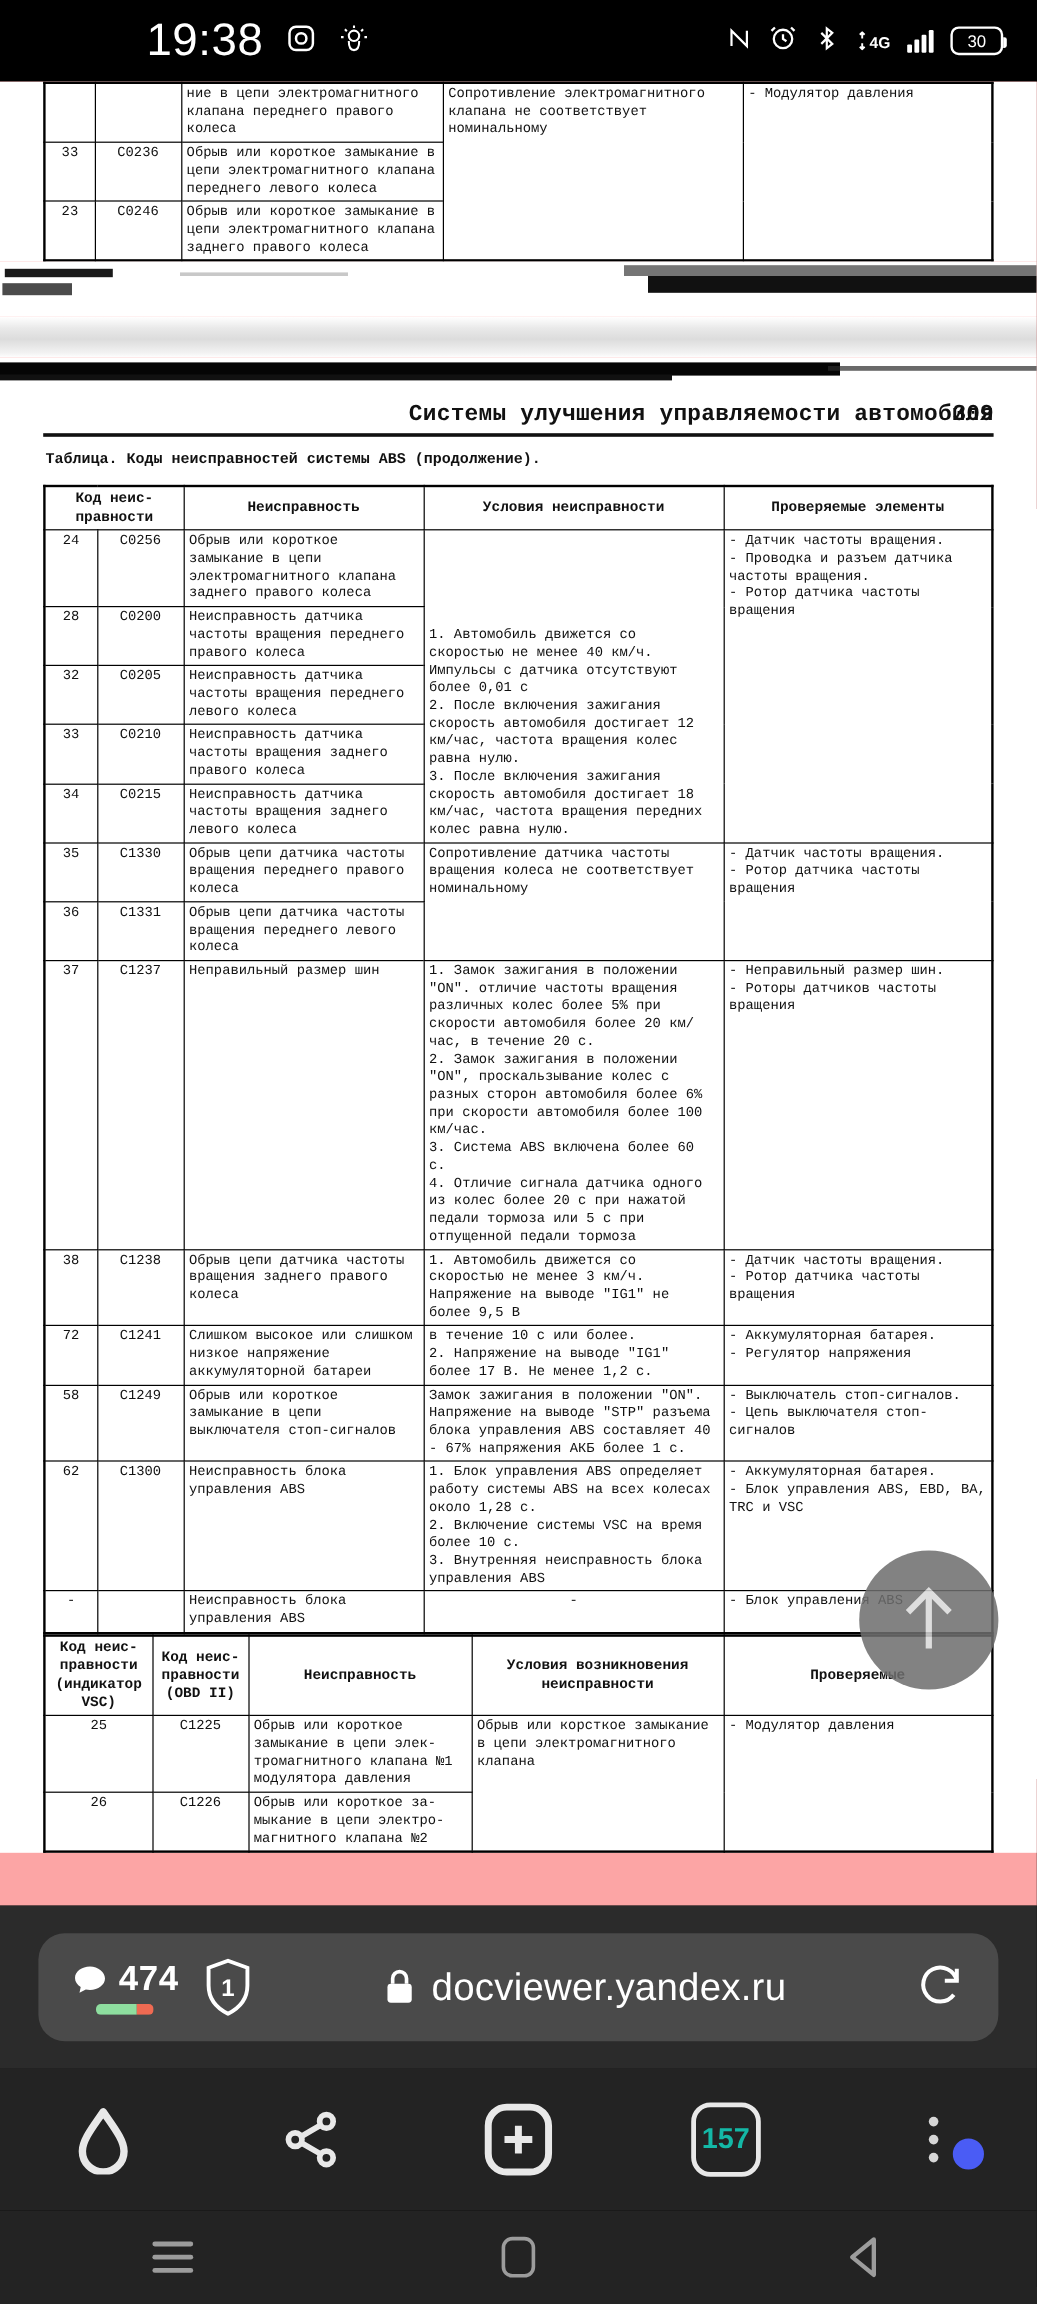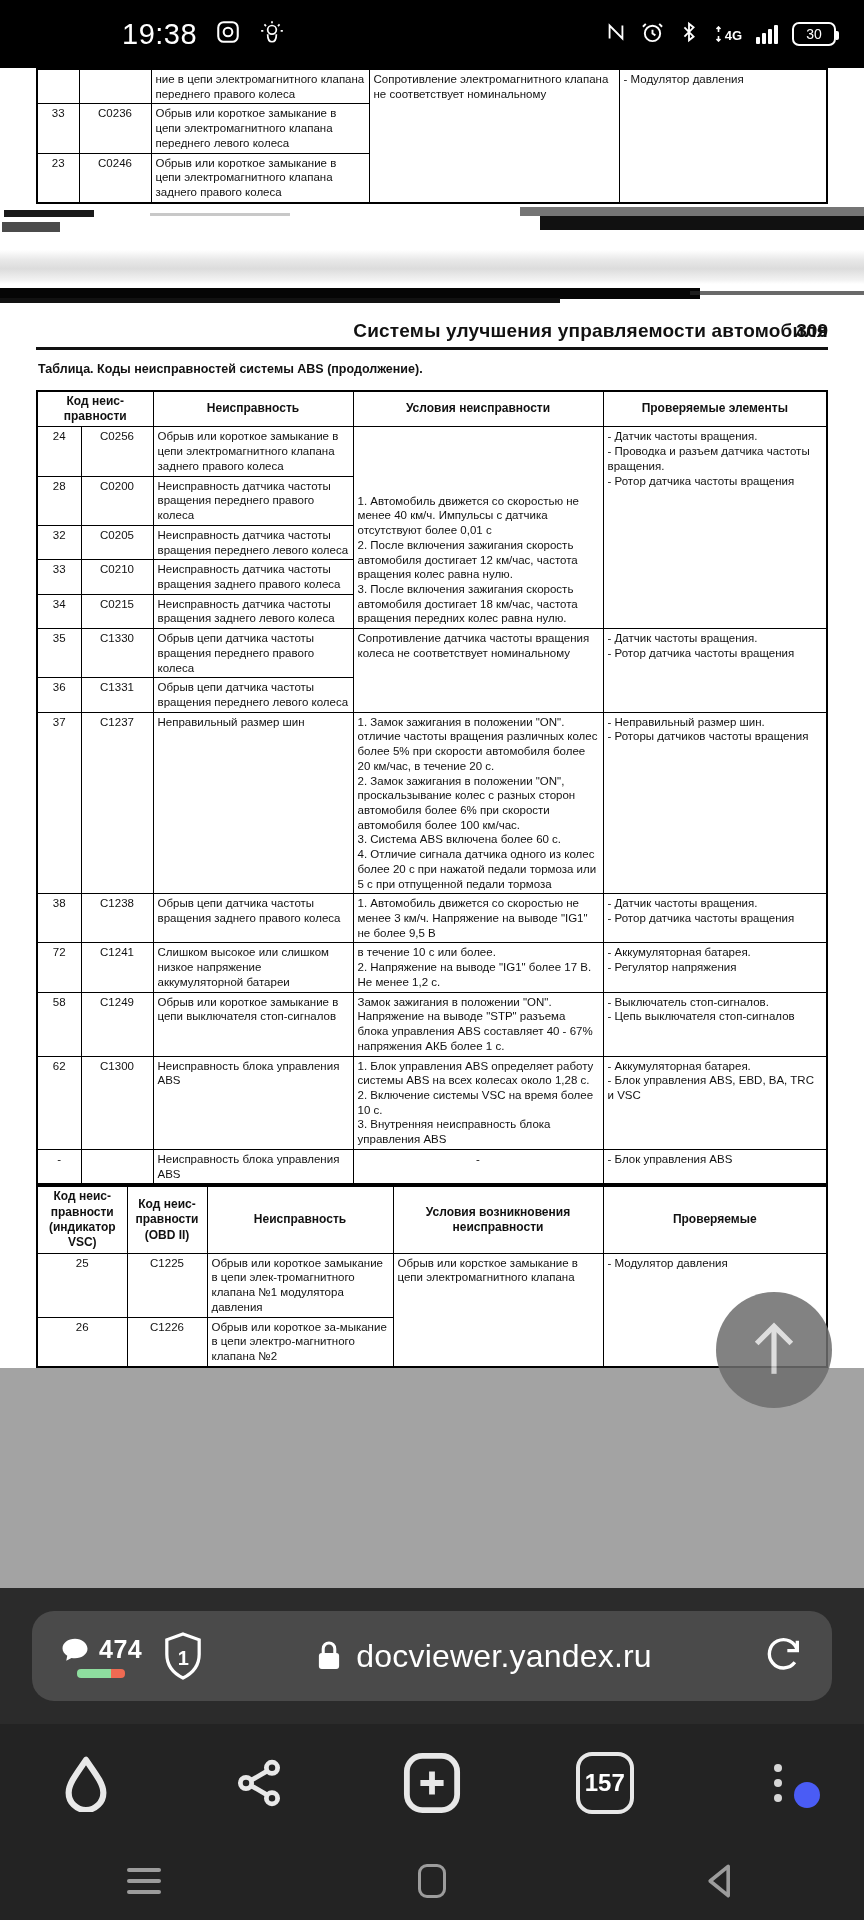--- a/index.html
+++ b/index.html
@@ -5,39 +5,39 @@
   * { margin:0; padding:0; box-sizing:border-box; }
   html,body { width:864px; height:1920px; background:#000; overflow:hidden; }
   body { font-family:"Liberation Sans", sans-serif; }
 
   
   .statusbar{
     position:absolute; left:0; top:0; width:864px; height:68px;
     background:#000; color:#fff; display:flex; align-items:center;
   }
   .sb-left{ display:flex; align-items:center; gap:18px; margin-left:122px; }
-  .sb-clock{ font-size:29px; letter-spacing:0.5px; font-weight:400; }
+  .sb-clock{ font-size:38px; letter-spacing:0.5px; font-weight:400; }
   .sb-right{ position:absolute; right:28px; display:flex; align-items:center; gap:14px; }
   .ico{ display:inline-block; }
   .batt{
     width:44px;height:24px;border:2.2px solid #fff;border-radius:7px;
     display:flex;align-items:center;justify-content:center;font-size:14px;position:relative;
   }
   .batt::after{content:"";position:absolute;right:-5px;top:7px;width:3px;height:9px;background:#fff;border-radius:0 2px 2px 0;}
   .sig{display:flex;align-items:flex-end;gap:2px;height:20px;}
   .sig i{display:block;width:4px;background:#fff;border-radius:1px;}
   .sig i:nth-child(1){height:7px}.sig i:nth-child(2){height:11px}
   .sig i:nth-child(3){height:15px}.sig i:nth-child(4){height:19px}
   .g4{font-size:13px;font-weight:700;line-height:1;}
   .g4wrap{display:flex;align-items:flex-end;gap:2px;}
 
   
   .doc{
     position:absolute; left:0; top:68px; width:864px; height:1520px;
-    background:#a3a3a3; overflow:hidden;
+    background:#fca5a5; overflow:hidden;font-family:Liberation Mono, monospace;
   }
   
   .page-frag{ position:relative; background:#fff; padding:0 36px; }
 
   table.tbl{ border-collapse:collapse; width:100%; table-layout:fixed; }
   table.tbl td, table.tbl th{
     border:1px solid #000; vertical-align:top; padding:2px 4px;
     font-size:11.5px; line-height:1.28; color:#111;
   }
   table.tbl th{ text-align:center; vertical-align:middle; font-weight:700; font-size:12px; }
@@ -81,21 +81,21 @@
   .browserbar{
     position:absolute; left:0; top:1588px; width:864px; height:136px;
     background:#2b2b2b; display:flex; align-items:center; justify-content:center;
   }
   .omnibox{
     width:800px; height:90px; background:#4a4a4a; border-radius:22px;
     display:flex; align-items:center; padding:0 28px; gap:20px;
   }
   .cnt{ display:flex; flex-direction:column; align-items:center; gap:4px; }
   .cnt-row{ display:flex; align-items:center; gap:9px; }
-  .cnt-num{ color:#fff; font-size:25px; font-weight:700; letter-spacing:.5px; }
+  .cnt-num{ color:#fff; font-size:29px; font-weight:700; letter-spacing:.5px; }
   .cnt-bar{ width:48px; height:9px; border-radius:4px; overflow:hidden; display:flex; }
   .cnt-bar i:first-child{ flex:0 0 70%; background:#8ede9f; }
   .cnt-bar i:last-child{ flex:1; background:#ef6a52; }
   .shield{ position:relative; width:42px; height:50px; }
   .shield .num{
     position:absolute; left:50%; top:54%; transform:translate(-50%,-50%);
     color:#fff; font-size:20px; font-weight:700;
   }
   .url{ color:#fff; font-size:32px; font-weight:400; letter-spacing:.2px; white-space:nowrap; }
   .lockwrap{ display:flex; align-items:center; gap:14px; flex:1; justify-content:center; }
@@ -103,21 +103,21 @@
 
   
   .toolbar{
     position:absolute; left:0; top:1724px; width:864px; height:118px;
     background:#232323; display:flex; align-items:center;
   }
   .tb-item{ flex:1; display:flex; align-items:center; justify-content:center; position:relative; }
   .tabcount{
     width:58px;height:62px;border:4px solid #e8e8e8;border-radius:16px;
     display:flex;align-items:center;justify-content:center;
-    color:#ffffff;font-size:24px;font-weight:700;
+    color:#14b8a6;font-size:24px;font-weight:700;
   }
   .dot-blue{
     position:absolute; width:26px;height:26px;border-radius:50%;background:#4a5cf5;
     top:18px; right:44px;
   }
   .kebab{ display:flex; flex-direction:column; gap:7px; align-items:center; }
   .kebab i{ width:8px;height:8px;border-radius:50%;background:#d6d6d6; }
 
   
   .navbar{

